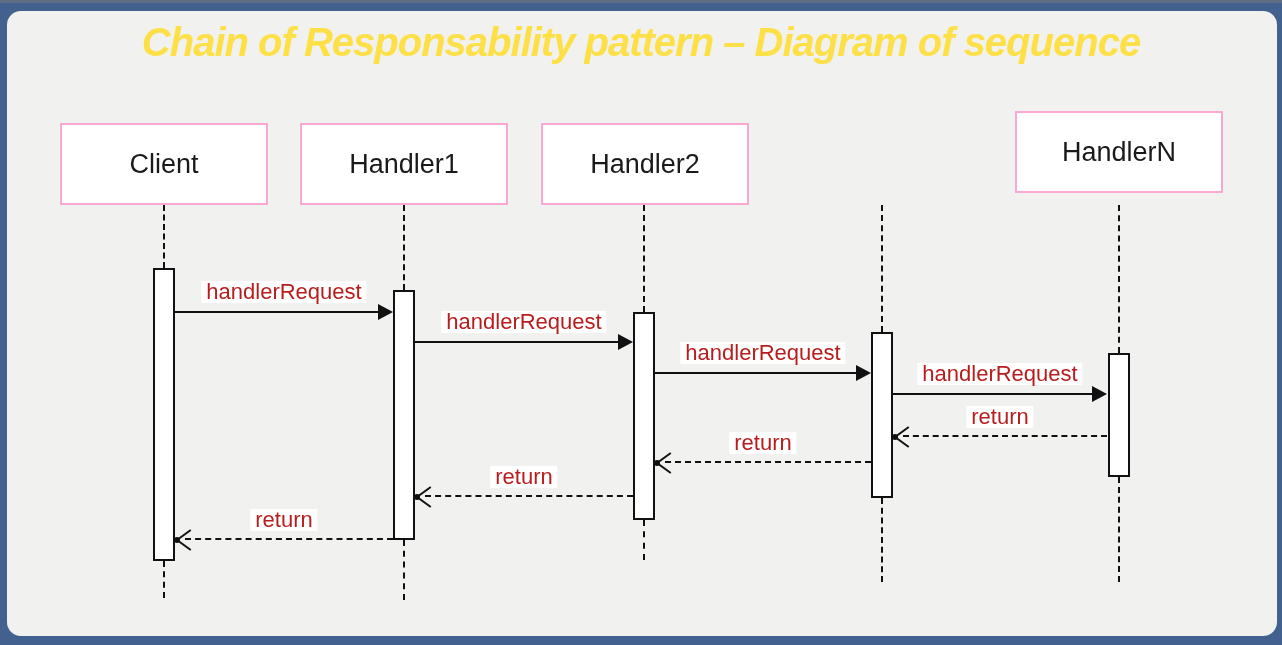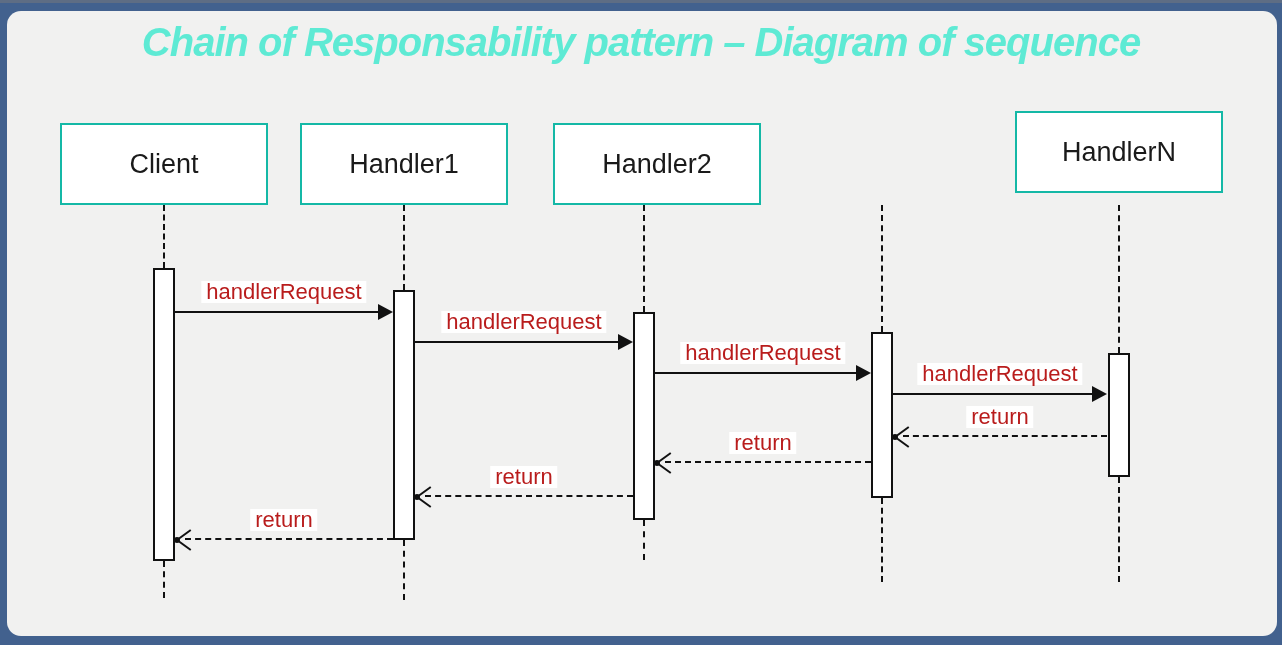--- a/index.html
+++ b/index.html
@@ -19,28 +19,28 @@
   }
   .panel{
     position:absolute;top:11px;left:7px;right:5px;bottom:9px;
     background:#f1f1f0;border-radius:14px;
   }
   .title{
     position:absolute;top:20px;left:0;width:100%;
     text-align:center;
     font-size:40px;font-weight:bold;font-style:italic;
     letter-spacing:-1px;
-    color:#5eead4;
+    color:#fde047;
     white-space:nowrap;
   }
   .actor-box{
     position:absolute;
     width:208px;height:82px;
     box-sizing:border-box;
-    background:#ffffff;border:2px solid #14b8a6;
+    background:#ffffff;border:2px solid #f9a8d4;
     display:flex;align-items:center;justify-content:center;
     font-size:27px;color:#1a1a1a;
   }
   .lifeline{
     position:absolute;width:0;
     border-left:2px dashed #111;
   }
   .activation{
     position:absolute;width:22px;
     box-sizing:border-box;
@@ -92,21 +92,21 @@
   <div class="panel"></div>
 
   <div class="title">Chain of Responsability pattern – Diagram of sequence</div>
 
   <div class="actor-box" style="left:60px;top:123px">
       <span>Client</span>
     </div>
   <div class="actor-box" style="left:300px;top:123px">
       <span>Handler1</span>
     </div>
-  <div class="actor-box" style="left:553px;top:123px">
+  <div class="actor-box" style="left:541px;top:123px">
       <span>Handler2</span>
     </div>
   <div class="actor-box" style="left:1015px;top:111px">
       <span>HandlerN</span>
     </div>
 
   <div class="lifeline" style="left:163px;top:205px;height:63px"></div>
   <div class="lifeline" style="left:403px;top:205px;height:85px"></div>
   <div class="lifeline" style="left:643px;top:205px;height:107px"></div>
   <div class="lifeline" style="left:881px;top:205px;height:127px"></div>

